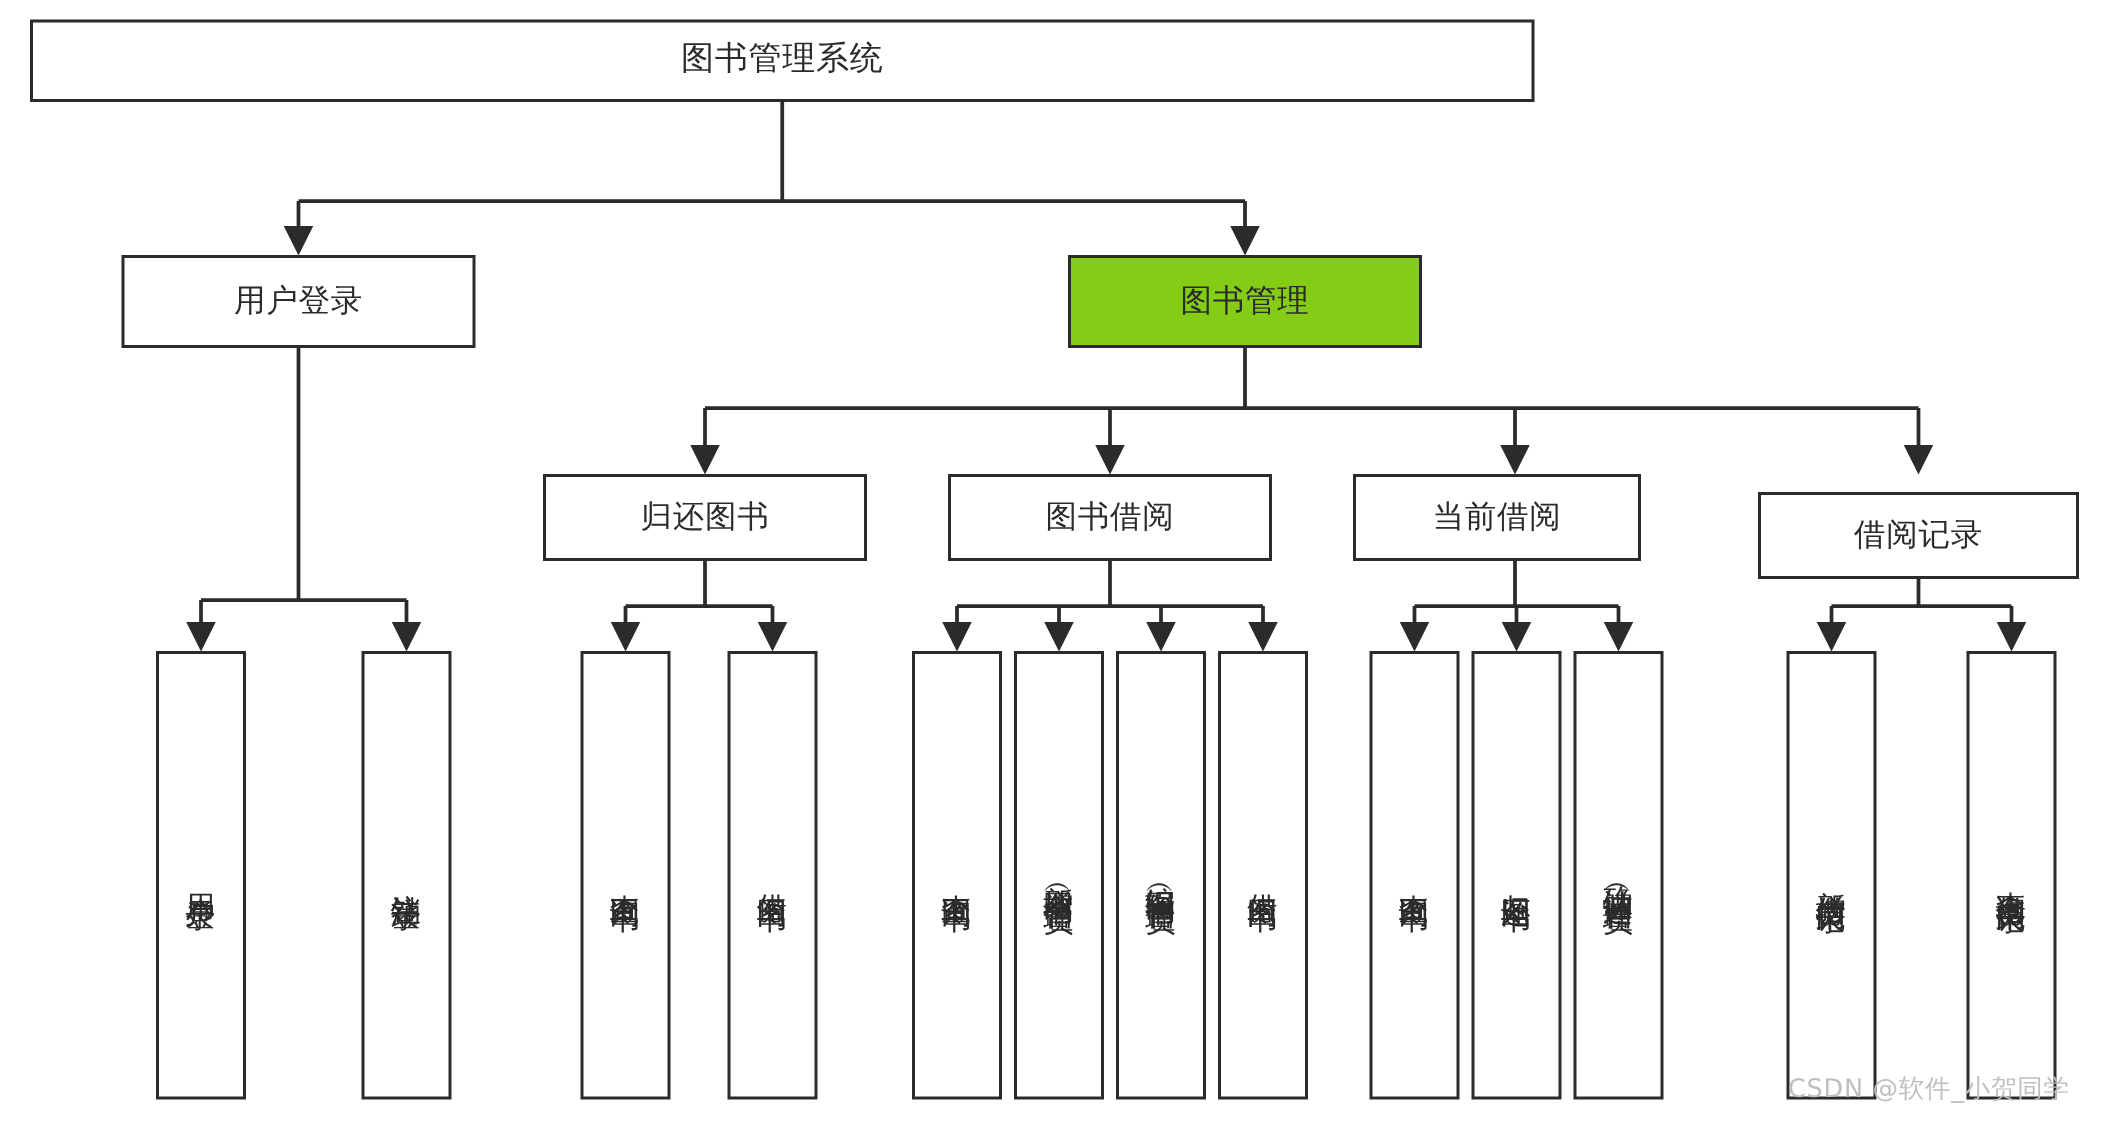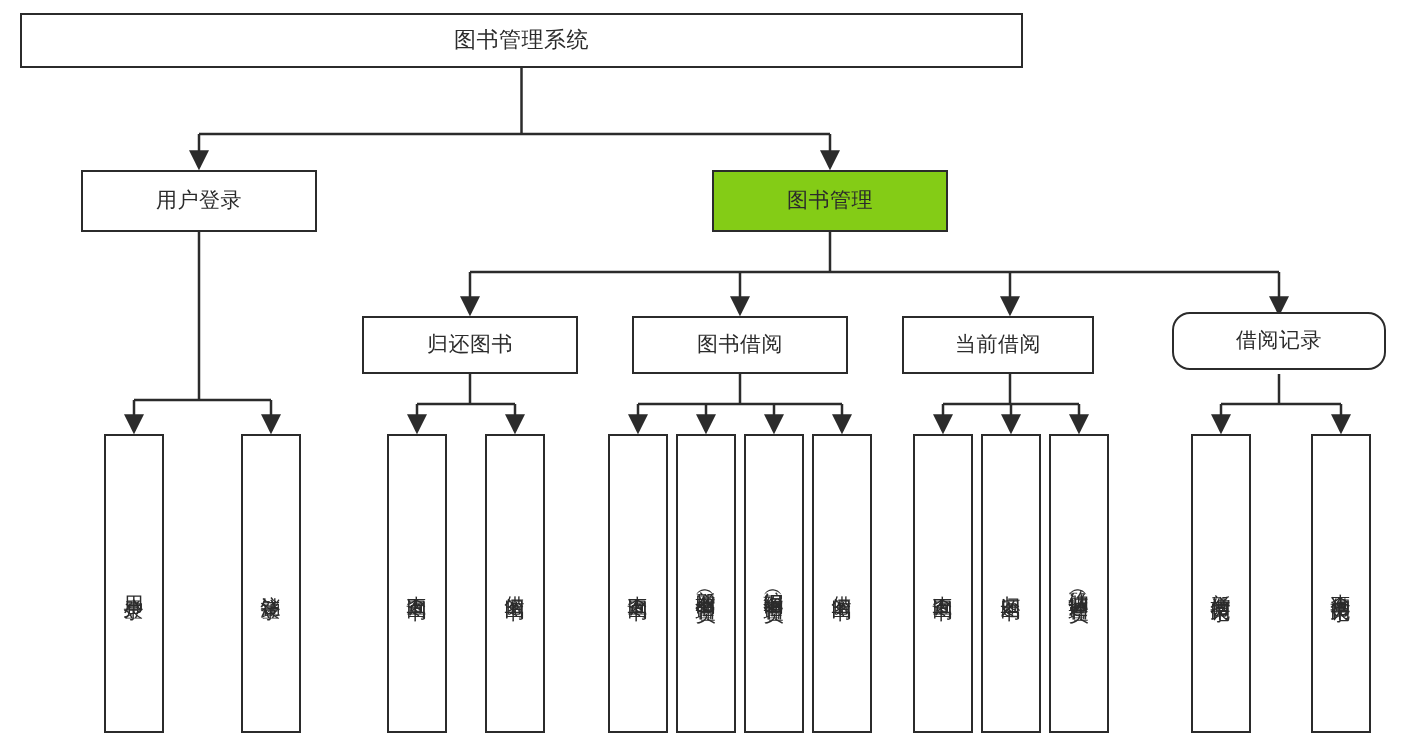--- a/index.html
+++ b/index.html
@@ -123,21 +123,21 @@
       </div>
       <div class="node horizontal" style="left: 362px; top: 316px; width: 216px; height: 58px; border-color: rgb(43, 43, 43); background: rgb(255, 255, 255);">
         <span class="label">归还图书</span>
       </div>
       <div class="node horizontal" style="left: 632px; top: 316px; width: 216px; height: 58px; border-color: rgb(43, 43, 43); background: rgb(255, 255, 255);">
         <span class="label">图书借阅</span>
       </div>
       <div class="node horizontal" style="left: 902px; top: 316px; width: 192px; height: 58px; border-color: rgb(43, 43, 43); background: rgb(255, 255, 255);">
         <span class="label">当前借阅</span>
       </div>
-      <div class="node horizontal" style="left: 1172px; top: 312px; width: 214px; height: 58px; border-color: rgb(43, 43, 43); background: rgb(255, 255, 255); border-radius: 18px;">
+      <div class="node horizontal" style="left: 1172px; top: 328px; width: 214px; height: 58px; border-color: rgb(43, 43, 43); background: rgb(255, 255, 255);">
         <span class="label">借阅记录</span>
       </div>
       <div class="node vertical" style="left: 104px; top: 434px; width: 60px; height: 299px; border-color: rgb(43, 43, 43); background: rgb(255, 255, 255);">
         <span class="label">用户登录</span>
       </div>
       <div class="node vertical" style="left: 241px; top: 434px; width: 60px; height: 299px; border-color: rgb(43, 43, 43); background: rgb(255, 255, 255);">
         <span class="label">注销登录</span>
       </div>
       <div class="node vertical" style="left: 387px; top: 434px; width: 60px; height: 299px; border-color: rgb(43, 43, 43); background: rgb(255, 255, 255);">
         <span class="label">查询图书</span>
@@ -167,13 +167,14 @@
         <span class="label">确认归还（管理员）</span>
       </div>
       <div class="node vertical" style="left: 1191px; top: 434px; width: 60px; height: 299px; border-color: rgb(43, 43, 43); background: rgb(255, 255, 255);">
         <span class="label">新增借阅记录</span>
       </div>
       <div class="node vertical" style="left: 1311px; top: 434px; width: 60px; height: 299px; border-color: rgb(43, 43, 43); background: rgb(255, 255, 255);">
         <span class="label">查询借阅记录</span>
       </div>
     </div>
 
+  <div class="watermark" style="left: 1192px; top: 714px;">CSDN @软件_小贺同学</div>
 </div>
 
 </body></html>

